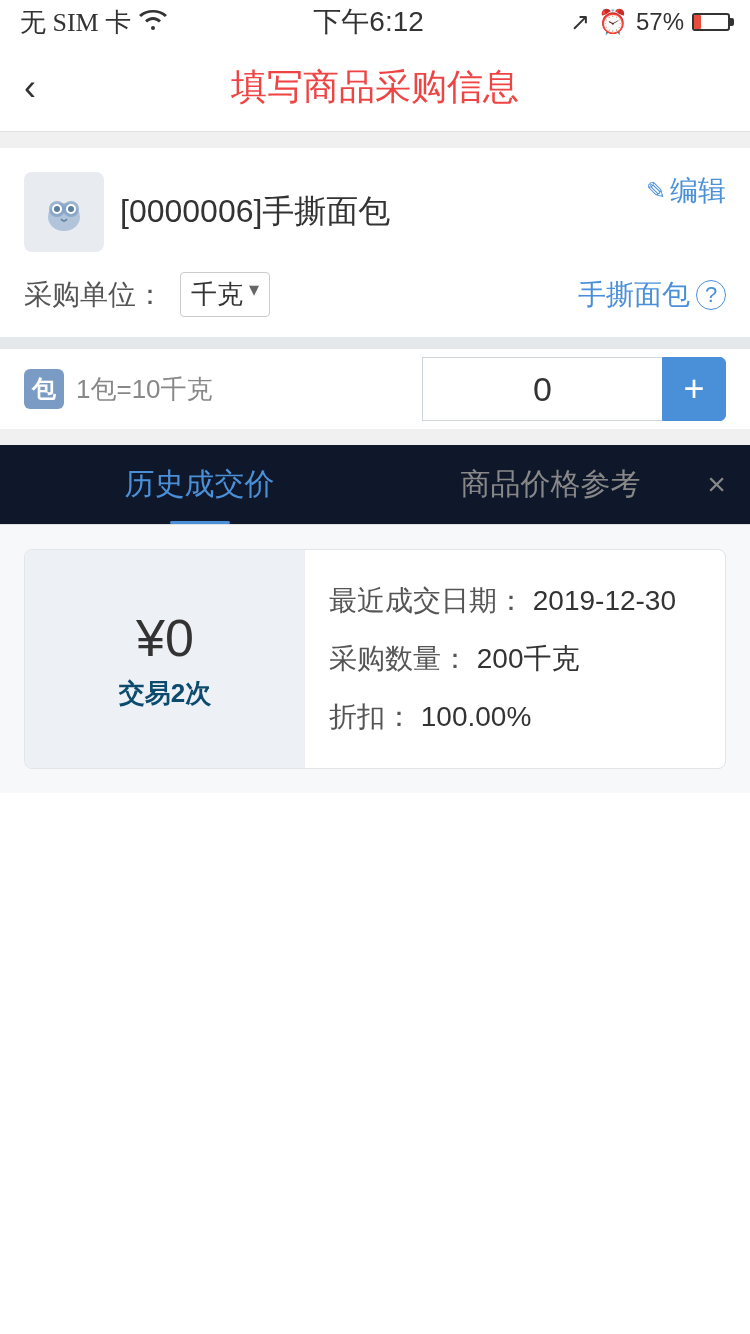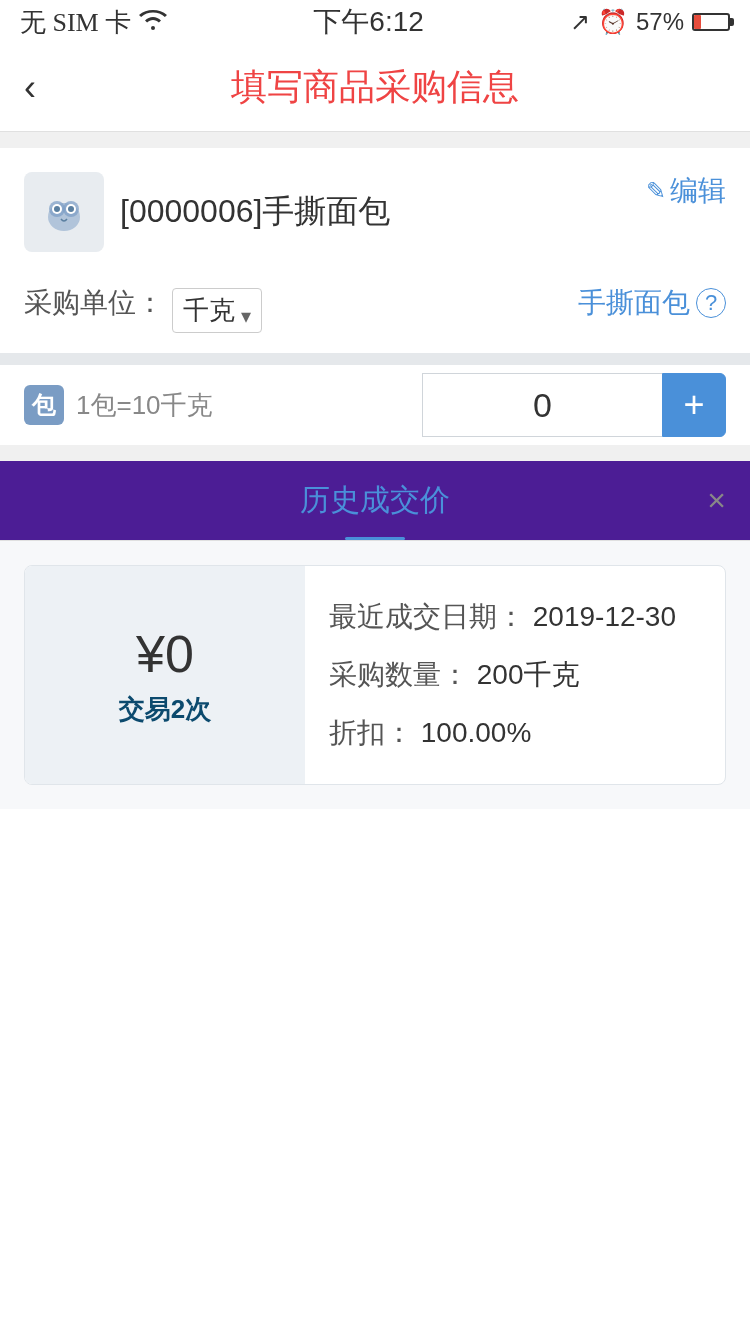--- a/index.html
+++ b/index.html
@@ -140,35 +140,34 @@
       font-size: 24px;
     }
     .product-footer {
       display: flex;
       align-items: center;
       justify-content: space-between;
     }
     .unit-row {
       display: flex;
       align-items: center;
-      gap: 8px;
+      gap: 16px;
       font-size: 28px;
       color: #555;
     }
     .unit-select {
       border: 1px solid #ccc;
       border-radius: 4px;
       padding: 4px 10px;
       font-size: 26px;
       color: #333;
       display: inline-flex;
-      align-items: flex-end;
+      align-items: flex-start;
       gap: 6px;
       cursor: pointer;
-      margin-top: 16px;
     }
     .unit-select-arrow {
       font-size: 20px;
       color: #666;
     }
     .price-ref {
       display: flex;
       align-items: center;
       gap: 6px;
       color: #4a90d9;
@@ -249,21 +248,21 @@
       display: flex;
       align-items: center;
       justify-content: center;
       color: #fff;
       font-size: 36px;
       cursor: pointer;
     }
 
     
     .tab-bar {
-      background: #4c1d95;
+      background: #0f172a;
       display: flex;
       align-items: center;
       border-bottom: 1px solid #e0e0e0;
       padding: 0 24px;
       height: 80px;
       margin-top: 16px;
       position: relative;
     }
     .tab-item {
       flex: 1;
@@ -436,20 +435,23 @@
     <div class="qty-input-box">0</div>
     <div class="qty-plus-btn">+</div>
   </div>
 </div>
 
 <div class="tab-bar">
   <div class="tab-item">
     <span class="tab-label active">历史成交价</span>
     <div class="tab-underline"></div>
   </div>
+  <div class="tab-item">
+    <span class="tab-label">商品价格参考</span>
+  </div>
   <span class="tab-close">×</span>
 </div>
 
 <div class="history-section">
   <div class="price-card">
     <div class="price-left-panel">
       <div class="price-amount">¥0</div>
       <div class="price-trade-count">交易2次</div>
     </div>
     <div class="price-right-panel">

